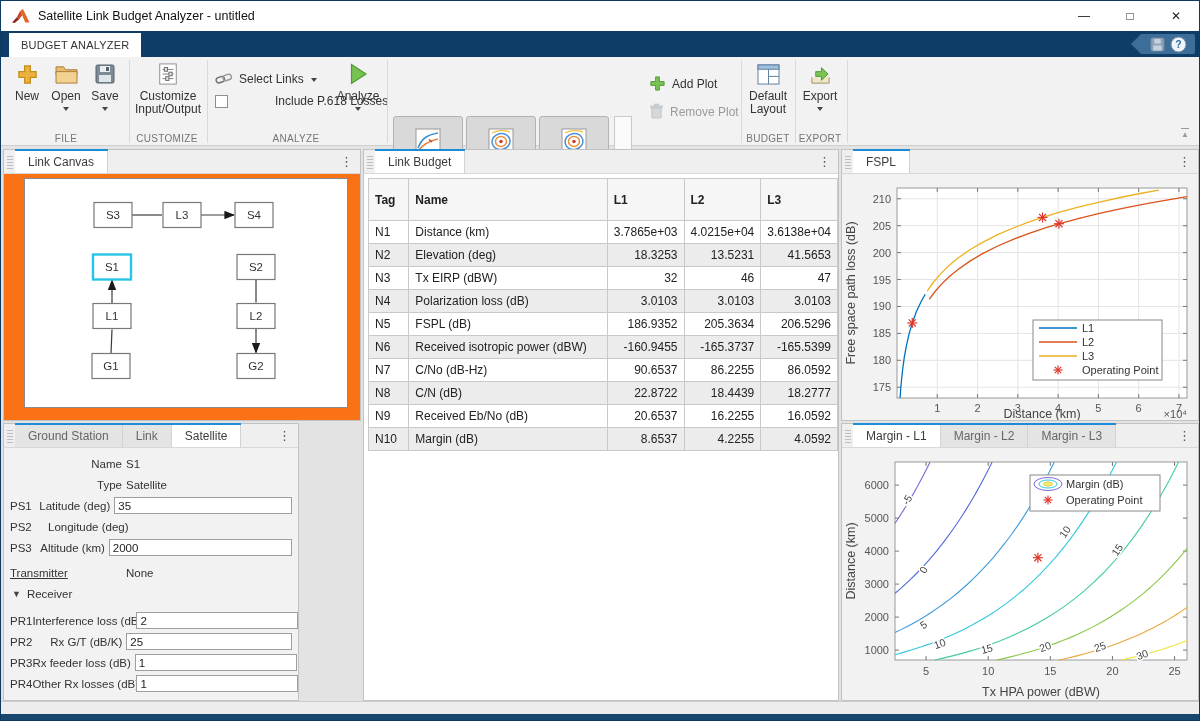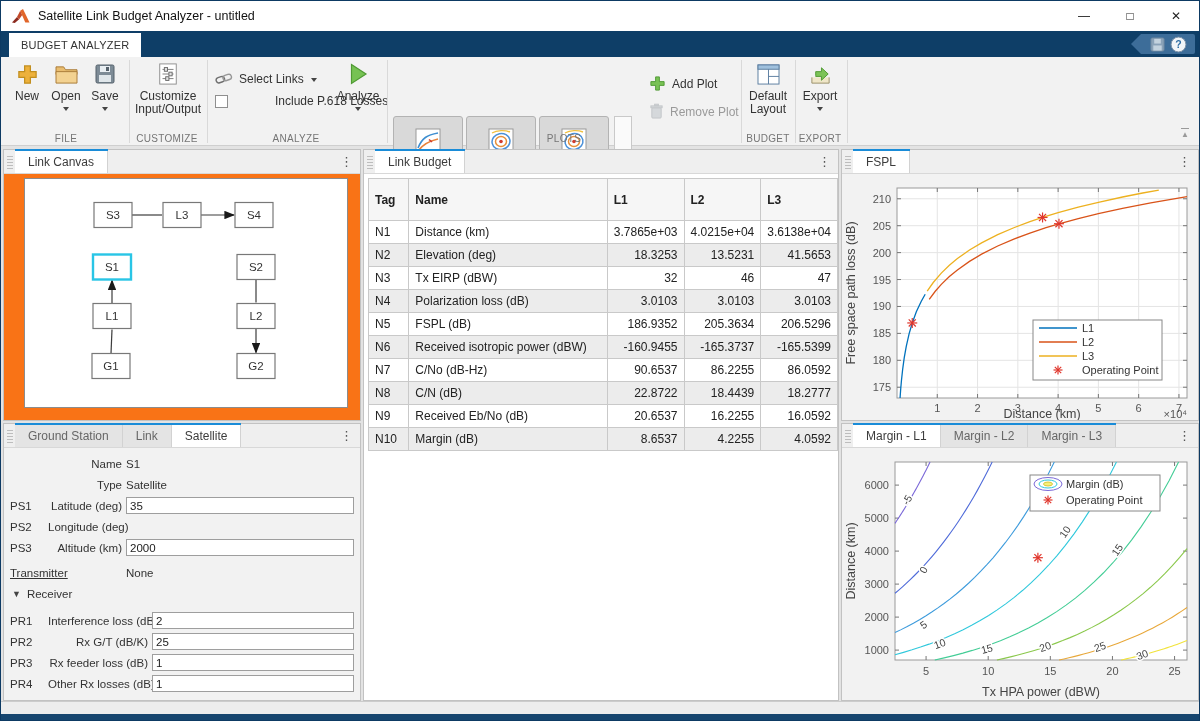--- a/index.html
+++ b/index.html
@@ -230,21 +230,20 @@
     <div class="smallrow disabled" style="left:648px;top:46px;">
       <span style="margin-right:6px;display:flex;opacity:.6;">
         <svg width="15" height="17" viewBox="0 0 16 18">
             <rect x="3" y="5" width="10" height="11" rx="1" fill="#c3c8cc" stroke="#a2a8ad"></rect>
             <rect x="2" y="3" width="12" height="2" fill="#c3c8cc" stroke="#a2a8ad"></rect>
             <rect x="6" y="1.2" width="4" height="1.6" fill="#c3c8cc" stroke="#a2a8ad"></rect>
           </svg>
       </span>
       <span>Remove Plot</span>
     </div>
-    <div class="seclabel" style="position:absolute;left:390px;width:346px;">PLOTS</div>
     <div class="vdiv" style="left:740px;"></div>
 
     <div class="bigbtn" style="left:744px;width:46px;">
       <span class="ticon">
         <svg width="23" height="21" viewBox="0 0 24 22">
             <rect x="1" y="1" width="22" height="20" fill="#fff" stroke="#5a7da0"></rect>
             <rect x="1" y="1" width="22" height="4.5" fill="#9fc0dd" stroke="#5a7da0"></rect>
             <line x1="12" y1="5.5" x2="12" y2="21" stroke="#5a7da0"></line>
             <line x1="12" y1="13" x2="23" y2="13" stroke="#5a7da0"></line>
           </svg>
@@ -307,21 +306,21 @@
           <rect x="213" y="125.5" width="38" height="25" fill="#fff" stroke="#787878" stroke-width="1.2"></rect>
           <text x="232" y="142" text-anchor="middle" font-size="11.5" fill="#333">L2</text>
           <rect x="68" y="175.5" width="38" height="25" fill="#fff" stroke="#787878" stroke-width="1.2"></rect>
           <text x="87" y="192" text-anchor="middle" font-size="11.5" fill="#333">G1</text>
           <rect x="213" y="175.5" width="38" height="25" fill="#fff" stroke="#787878" stroke-width="1.2"></rect>
           <text x="232" y="192" text-anchor="middle" font-size="11.5" fill="#333">G2</text>
         </svg>
     </div>
   </div>
 
-  <div class="panel" style="left:2px;top:422px;width:358px;height:278px;">
+  <div class="panel" style="left:2px;top:422px;width:296px;height:278px;">
     <div class="phead">
       <div class="grip"></div>
       <div class="tabgroup" id="props-tabs">
           <div class="ptab">Ground Station</div>
           <div class="ptab">Link</div>
           <div class="ptab active">Satellite</div>
         </div>
       <div class="pmenu">⋮</div>
     </div>
     <div class="pbody graybody" id="props-body" style="padding-top:5px;">

